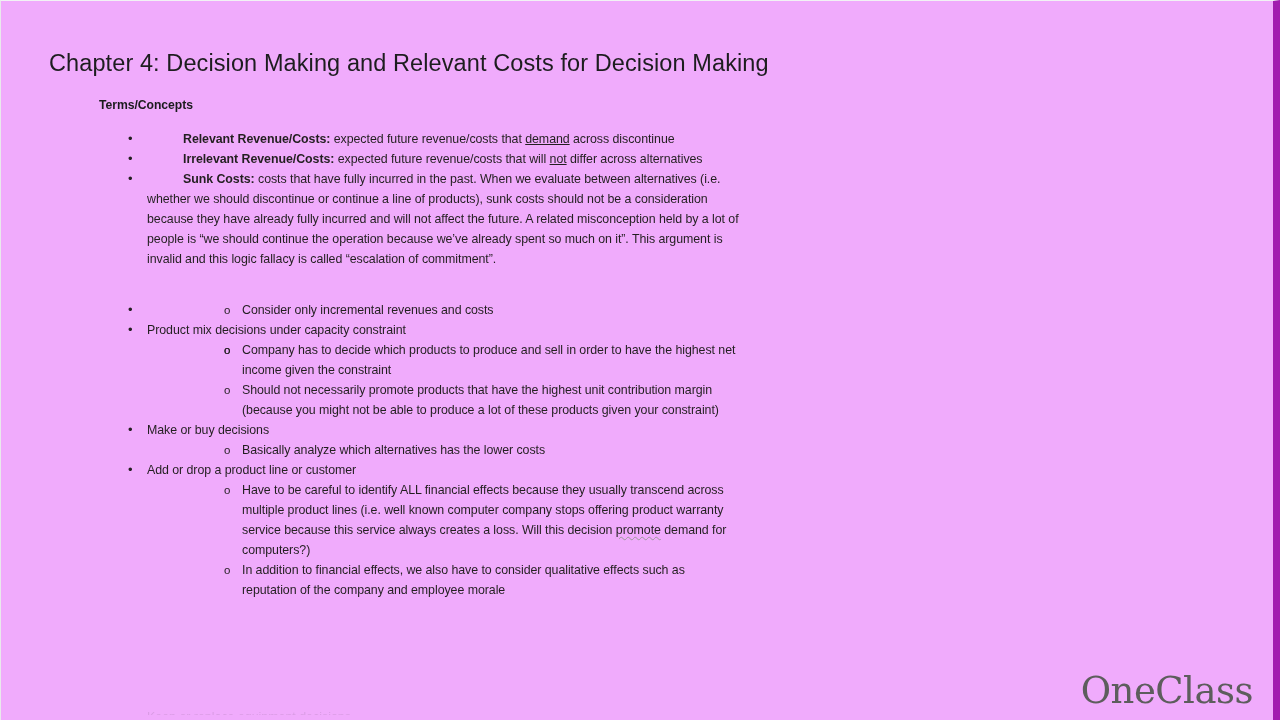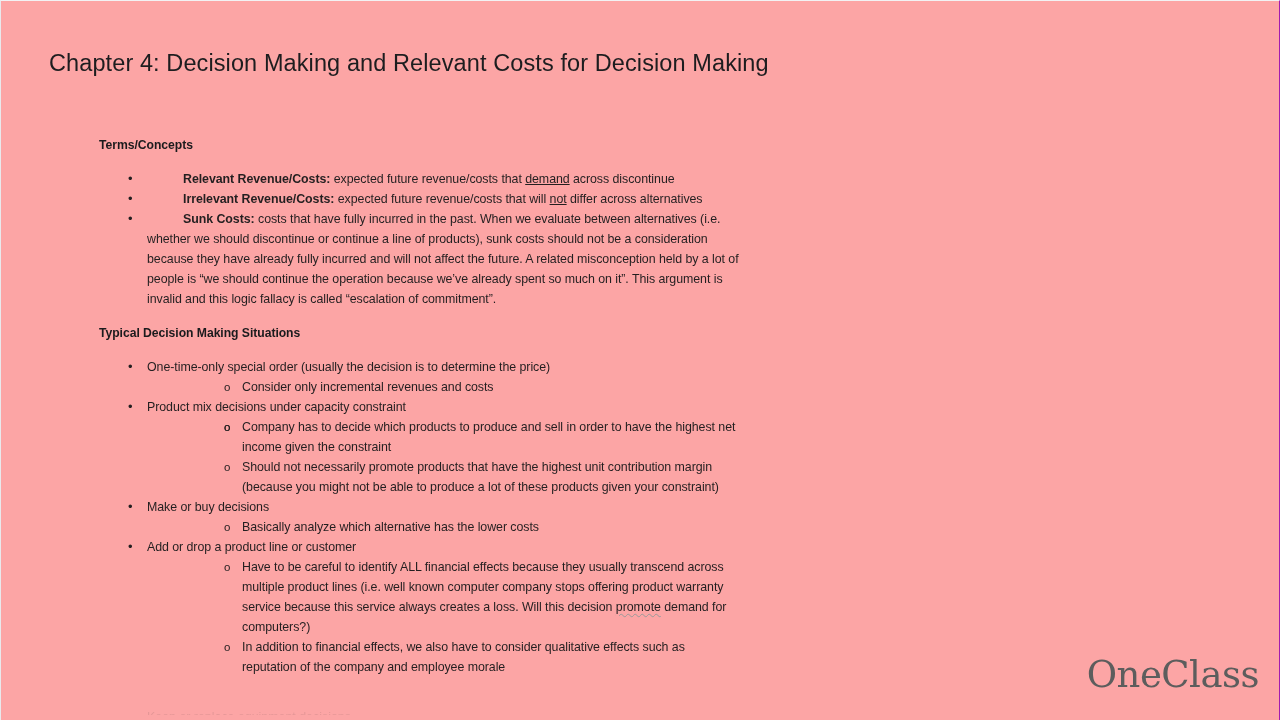--- a/index.html
+++ b/index.html
@@ -11,23 +11,23 @@
     height: 720px;
     background: #fbfbfc;
     font-family: "Liberation Sans", sans-serif;
     color: #231f20;
     overflow: hidden;
     position: relative;
   }
   .page {
     position: absolute;
     inset: 0;
-    background: #fca5a5;
+    background: #f0abfc;
     border-left: 1px solid #e9e9ec;
-    border-right: 1px solid #a21caf;
+    border-right: 7px solid #a21caf;
     border-top: 1px solid #f2f2f4;
     box-sizing: border-box;
     overflow: hidden;
   }
 
   .doc-title {
     position: absolute;
     left: 48px;
     top: 47px;
     font-size: 23.5px;
@@ -36,21 +36,20 @@
     color: #1d1d1f;
     white-space: nowrap;
     line-height: 30px;
   }
 
   .body-col {
     position: absolute;
     left: 98px;
     top: 96px;
     width: 640px;
-    margin-top: 40px;
   }
 
   .section-head {
     font-size: 12.2px;
     font-weight: bold;
     color: #1b1b1d;
     letter-spacing: -0.05px;
     line-height: 17px;
     margin: 0;
   }
@@ -122,21 +121,21 @@
     color: #231f20;
     opacity: 0.10;
     white-space: nowrap;
     overflow: hidden;
     height: 8px;
   }
 
   .watermark {
     position: absolute;
     right: 20px;
-    bottom: 24px;
+    bottom: 8px;
     display: flex;
     align-items: flex-end;
     height: 56px;
   }
   .wm-text {
     font-family: "DejaVu Serif", serif;
     font-size: 37px;
     font-weight: 400;
     color: #5d5d5d;
     letter-spacing: -0.5px;
@@ -170,28 +169,26 @@
 
       <li>
         <span class="marker">•</span>
         <b class="lead">Sunk Costs:</b><span> costs that have fully incurred in the past.  When we evaluate between alternatives (i.e. whether we should discontinue or continue a line of products), sunk costs should not be a consideration because they have already fully incurred and will not affect the future.  A related misconception held by a lot of people is “we should continue the operation because we’ve already spent so much on it”.  This argument is invalid and this logic fallacy is called “escalation of commitment”.</span>
       </li>
 
     </ul>
 
     <div class="gap-section"></div>
 
-    <div class="section-head">Typical Decision Making Situations</div>
     <div class="gap-after-head"></div>
 
     <ul class="lvl1">
 
       <li>
         <span class="marker">•</span>
-        <span>One-time-only special order (usually the decision is to determine the price)</span>
         <div class="sub-wrap">
           <ul class="lvl2">
             <li>
               <span class="marker">o</span>
               <span>Consider only incremental revenues and costs</span>
             </li>
           </ul>
         </div>
       </li>
 
@@ -215,21 +212,21 @@
         </div>
       </li>
 
       <li>
         <span class="marker">•</span>
         <span>Make or buy decisions</span>
         <div class="sub-wrap">
           <ul class="lvl2">
             <li>
               <span class="marker">o</span>
-              <span>Basically analyze which alternative has the lower costs</span>
+              <span>Basically analyze which alternatives has the lower costs</span>
             </li>
           </ul>
         </div>
       </li>
 
       <li>
         <span class="marker">•</span>
         <span>Add or drop a product line or customer</span>
         <div class="sub-wrap">
           <ul class="lvl2">

